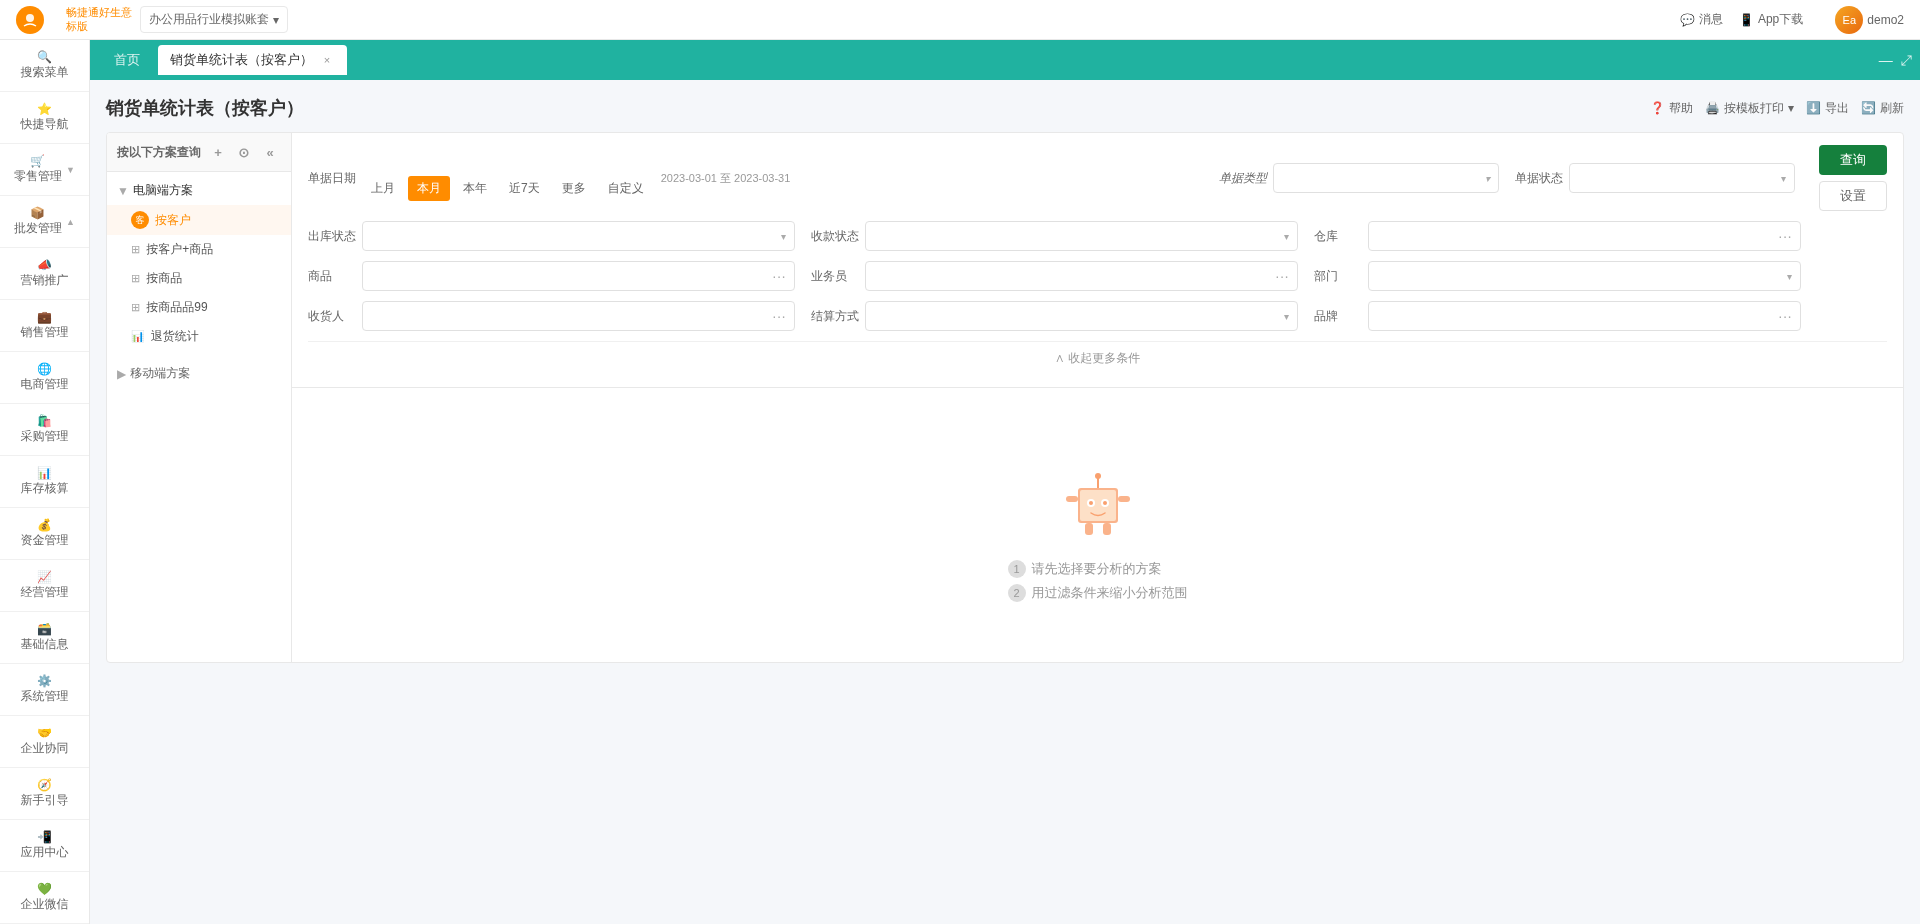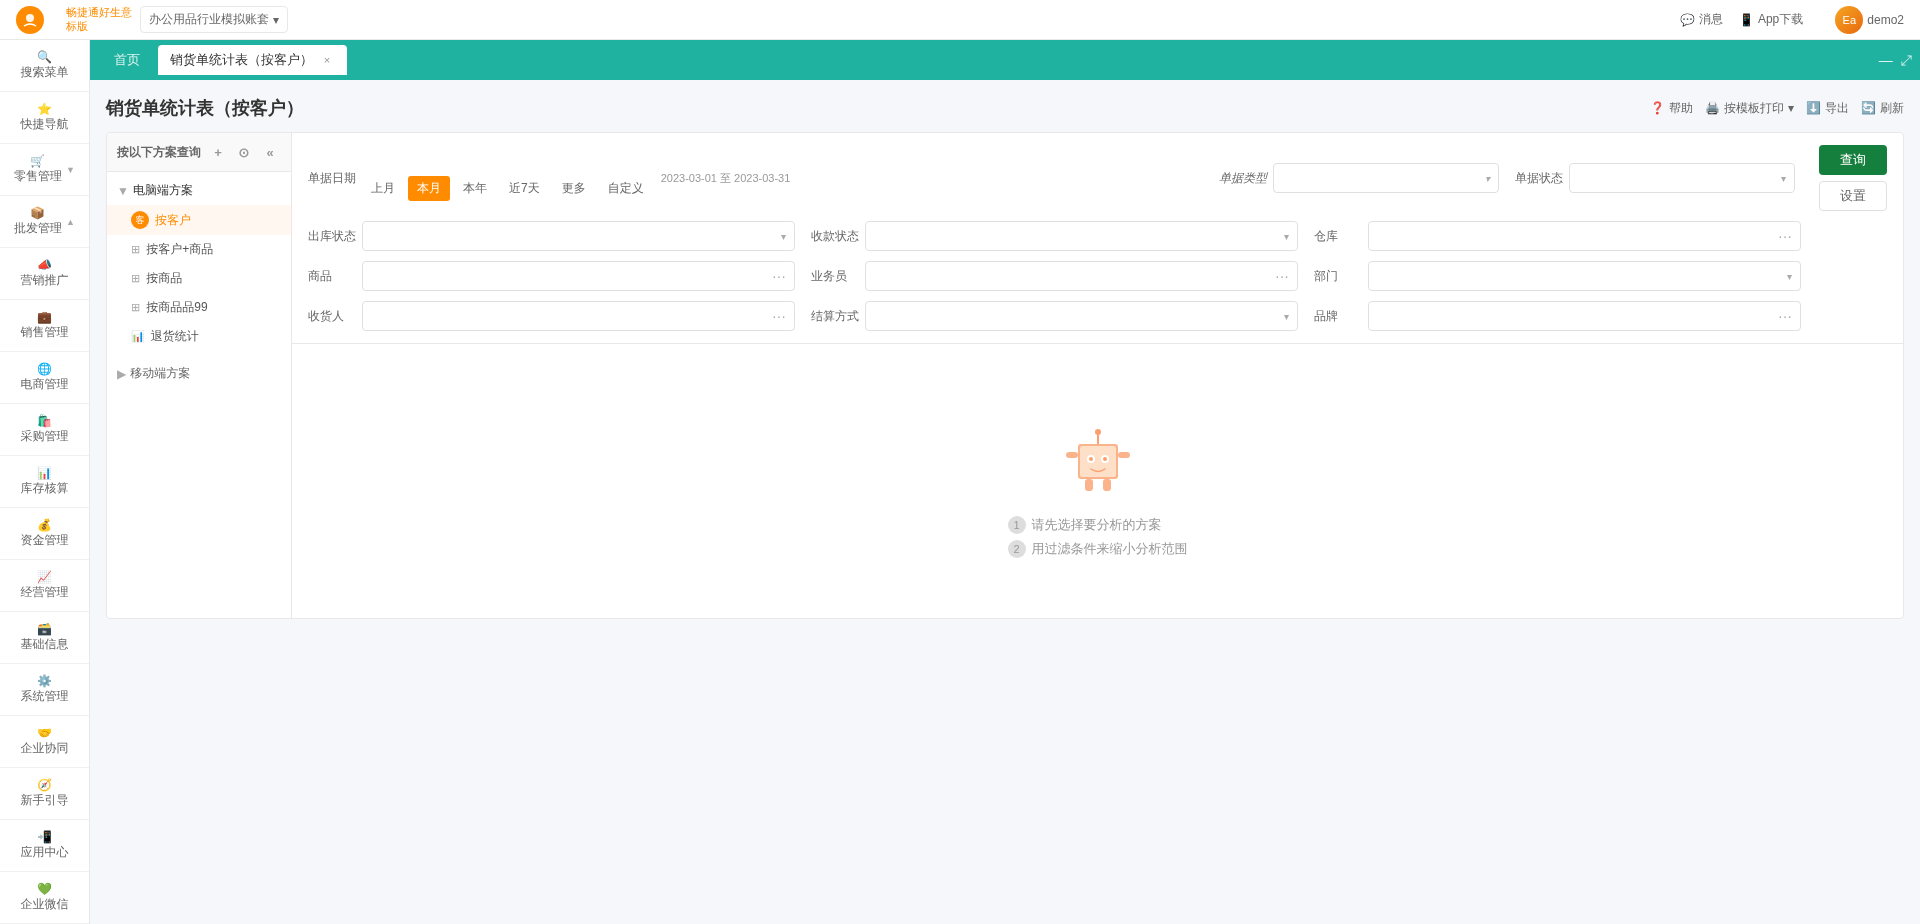--- a/index.html
+++ b/index.html
@@ -780,20 +780,21 @@
               <div class="filter-item">
                 <span class="filter-label">品牌</span>
                 <div class="filter-control">
                   <span class="filter-control-text"></span>
                   <span class="filter-control-dots">···</span>
                 </div>
               </div>
               <div style="min-width: 70px; flex-shrink:0;"></div>
             </div>
 
+            <div class="collapse-bar">∧ 收起更多条件</div>
           </div>
 
           <div class="empty-state">
 
             <svg class="empty-icon" viewBox="0 0 100 100">
               <defs>
                 <radialGradient id="bg-grad" cx="50%" cy="50%" r="50%">
                   <stop offset="0%" style="stop-color:#fde8d8"></stop>
                   <stop offset="100%" style="stop-color:#f5c5a0"></stop>
                 </radialGradient>

